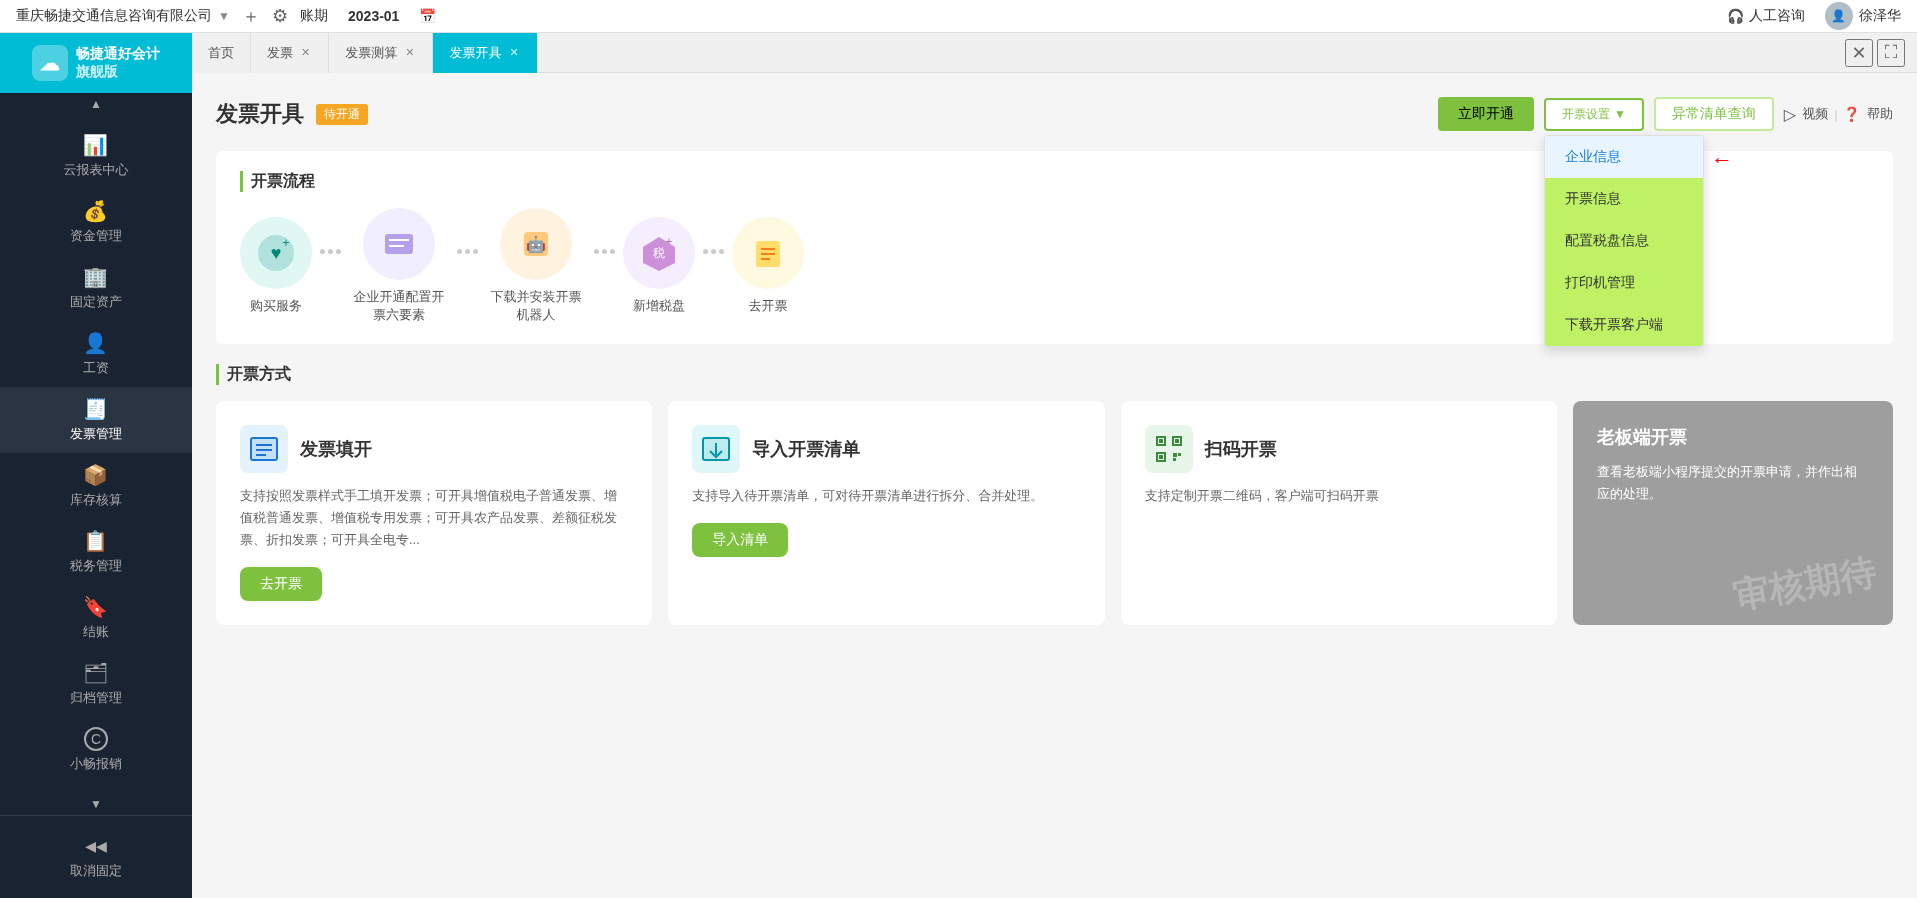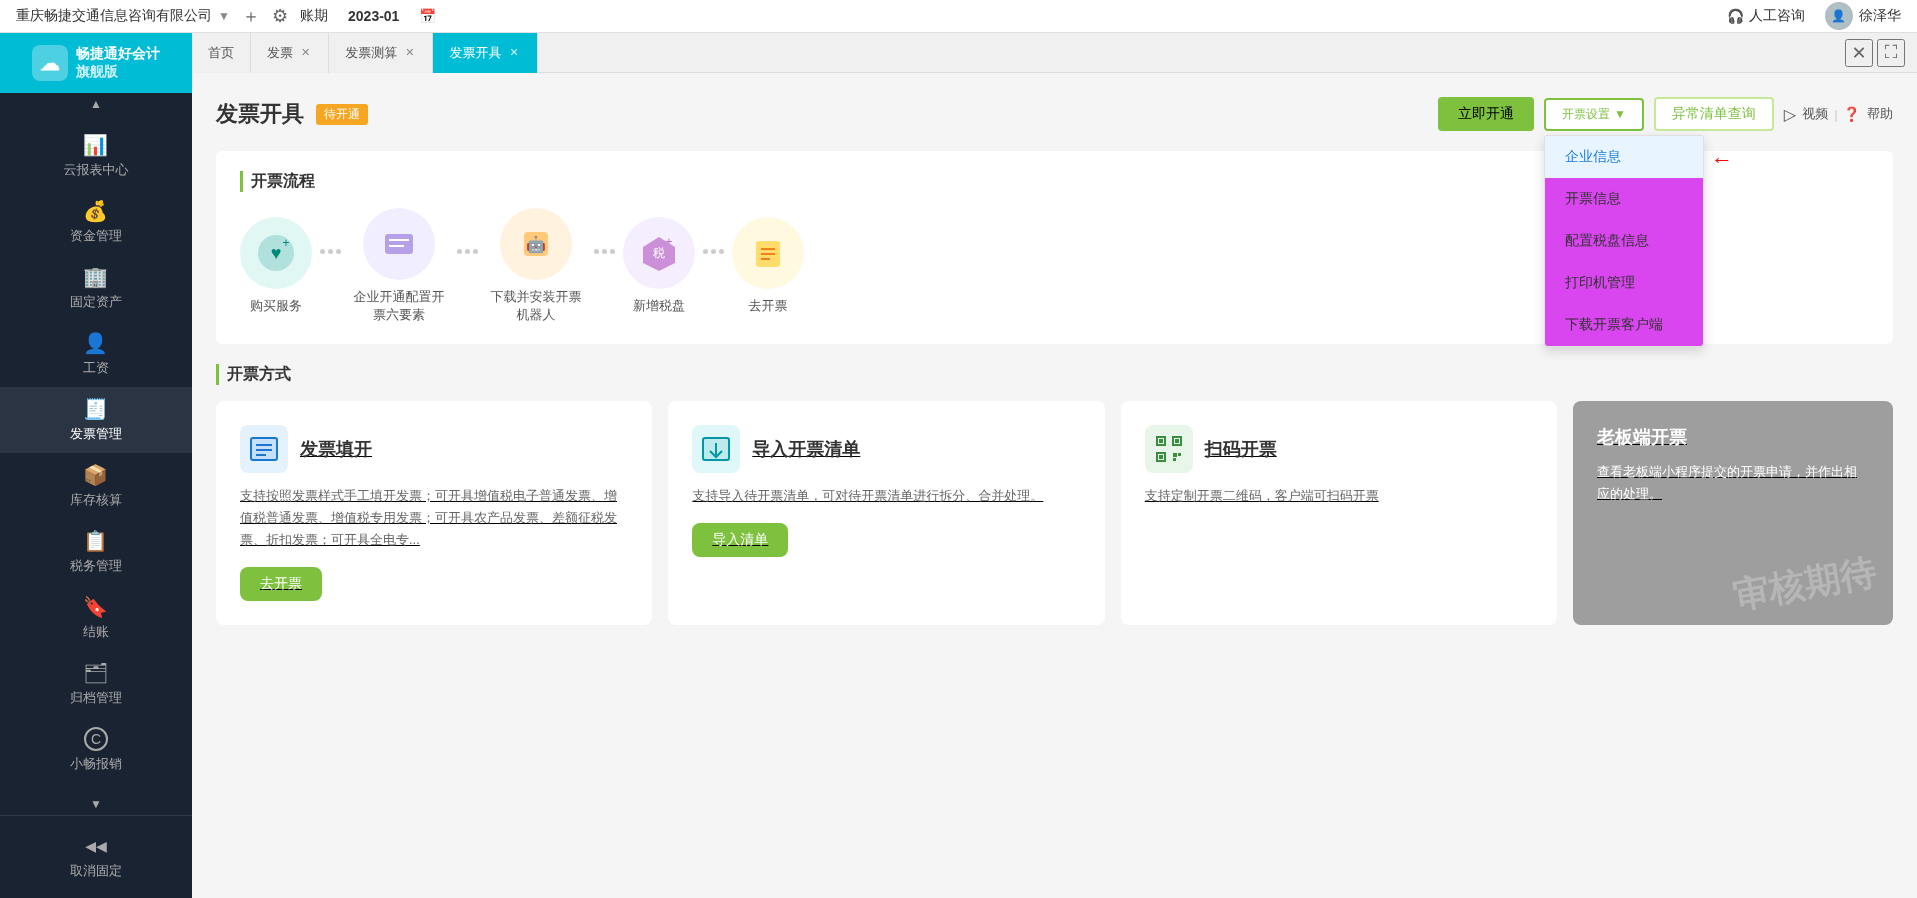--- a/index.html
+++ b/index.html
@@ -190,21 +190,21 @@
       font-size: 14px;
       cursor: pointer;
     }
 
     
     .dropdown-container { position: relative; }
     .dropdown-menu {
       position: absolute;
       top: calc(100% + 4px);
       left: 0;
-      background: #d946ef;
+      background: #bef264;
       border: 1px solid #e0e0e0;
       border-radius: 4px;
       box-shadow: 0 4px 12px rgba(0,0,0,0.15);
       z-index: 100;
       min-width: 160px;
     }
     .dropdown-item {
       padding: 12px 20px;
       font-size: 14px;
       color: #333;
@@ -262,21 +262,20 @@
     .flow-dot { width: 5px; height: 5px; border-radius: 50%; background: #ccc; }
 
     
     .methods-section {
       background: transparent;
     }
     .methods-grid {
       display: grid;
       grid-template-columns: 1fr 1fr 1fr 320px;
       gap: 16px;
-      text-decoration: underline;
     }
     .method-card {
       background: #fff;
       border-radius: 8px;
       padding: 24px;
       min-height: 220px;
     }
     .method-card-header {
       display: flex;
       align-items: center;

